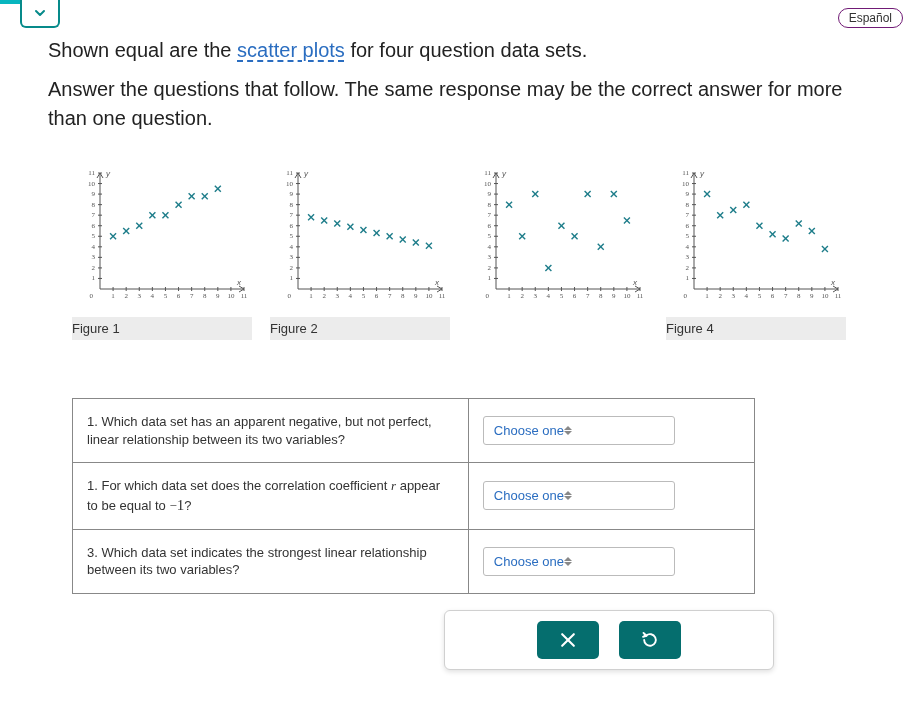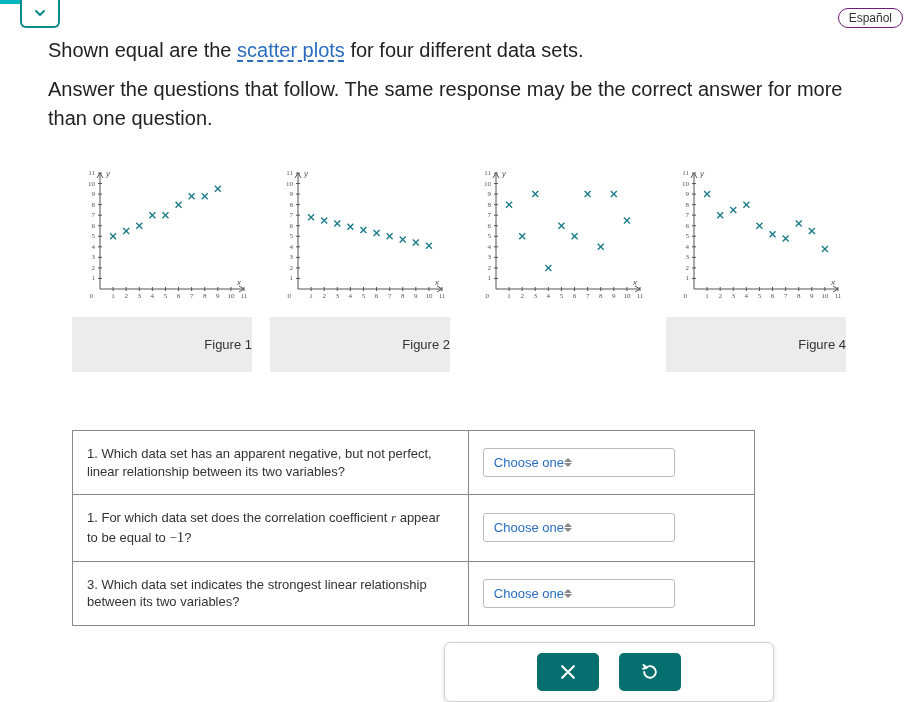--- a/index.html
+++ b/index.html
@@ -37,22 +37,22 @@
   }
   
   .content{padding:36px 44px 20px 48px;}
   .intro{font-size:20px;color:#222;line-height:1.45;margin:0 0 10px 0;}
   .intro a{color:var(--link);text-decoration:underline dashed;text-underline-offset:3px;text-align:center;}
   .intro2{font-size:20px;color:#222;line-height:1.45;margin:0 0 28px 0;}
   
   .charts-row{display:flex;gap:18px;margin-left:24px;margin-top:10px;}
   .chart-block{width:180px;}
   .chart-caption{
-    margin-top:6px;text-align:right;font-size:13px;color:#333;
-    background:#ececec;padding:20px 0;
+    margin-top:6px;text-align:left;font-size:13px;color:#333;
+    background:#ececec;padding:4px 0;
   }
   .chart-svg{display:block;}
   .axis{stroke:#555;stroke-width:1;}
   .tick{stroke:#555;stroke-width:1;}
   .tick-label{font-size:7px;fill:#555;font-family:Verdana;}
   .axis-label{font-size:8px;fill:#555;font-style:italic;}
   .pt{stroke:var(--x-teal);stroke-width:1.4;}
   
   .qtable{
     margin-top:58px;margin-left:24px;
@@ -103,21 +103,21 @@
     </svg>
   </div>
 
   <button class="lang-btn">Español</button>
 
   <div class="content">
 
     <p class="intro">
       <span>Shown equal are the </span>
       <a href="#">scatter plots</a>
-      <span> for four different data sets.</span>
+      <span> for four question data sets.</span>
     </p>
     <p class="intro2">Answer the questions that follow. The same response may be the correct answer for more than one question.</p>
 
     <div class="charts-row">
 
       <div class="chart-block">
         <svg class="chart-svg" width="180" height="150">
             <line x1="28" y1="128" x2="172" y2="128" class="axis"></line>
             <polyline points="167,125 172,128 167,131" class="axis" fill="none"></polyline>
             <line x1="28" y1="128" x2="28" y2="12" class="axis"></line>

